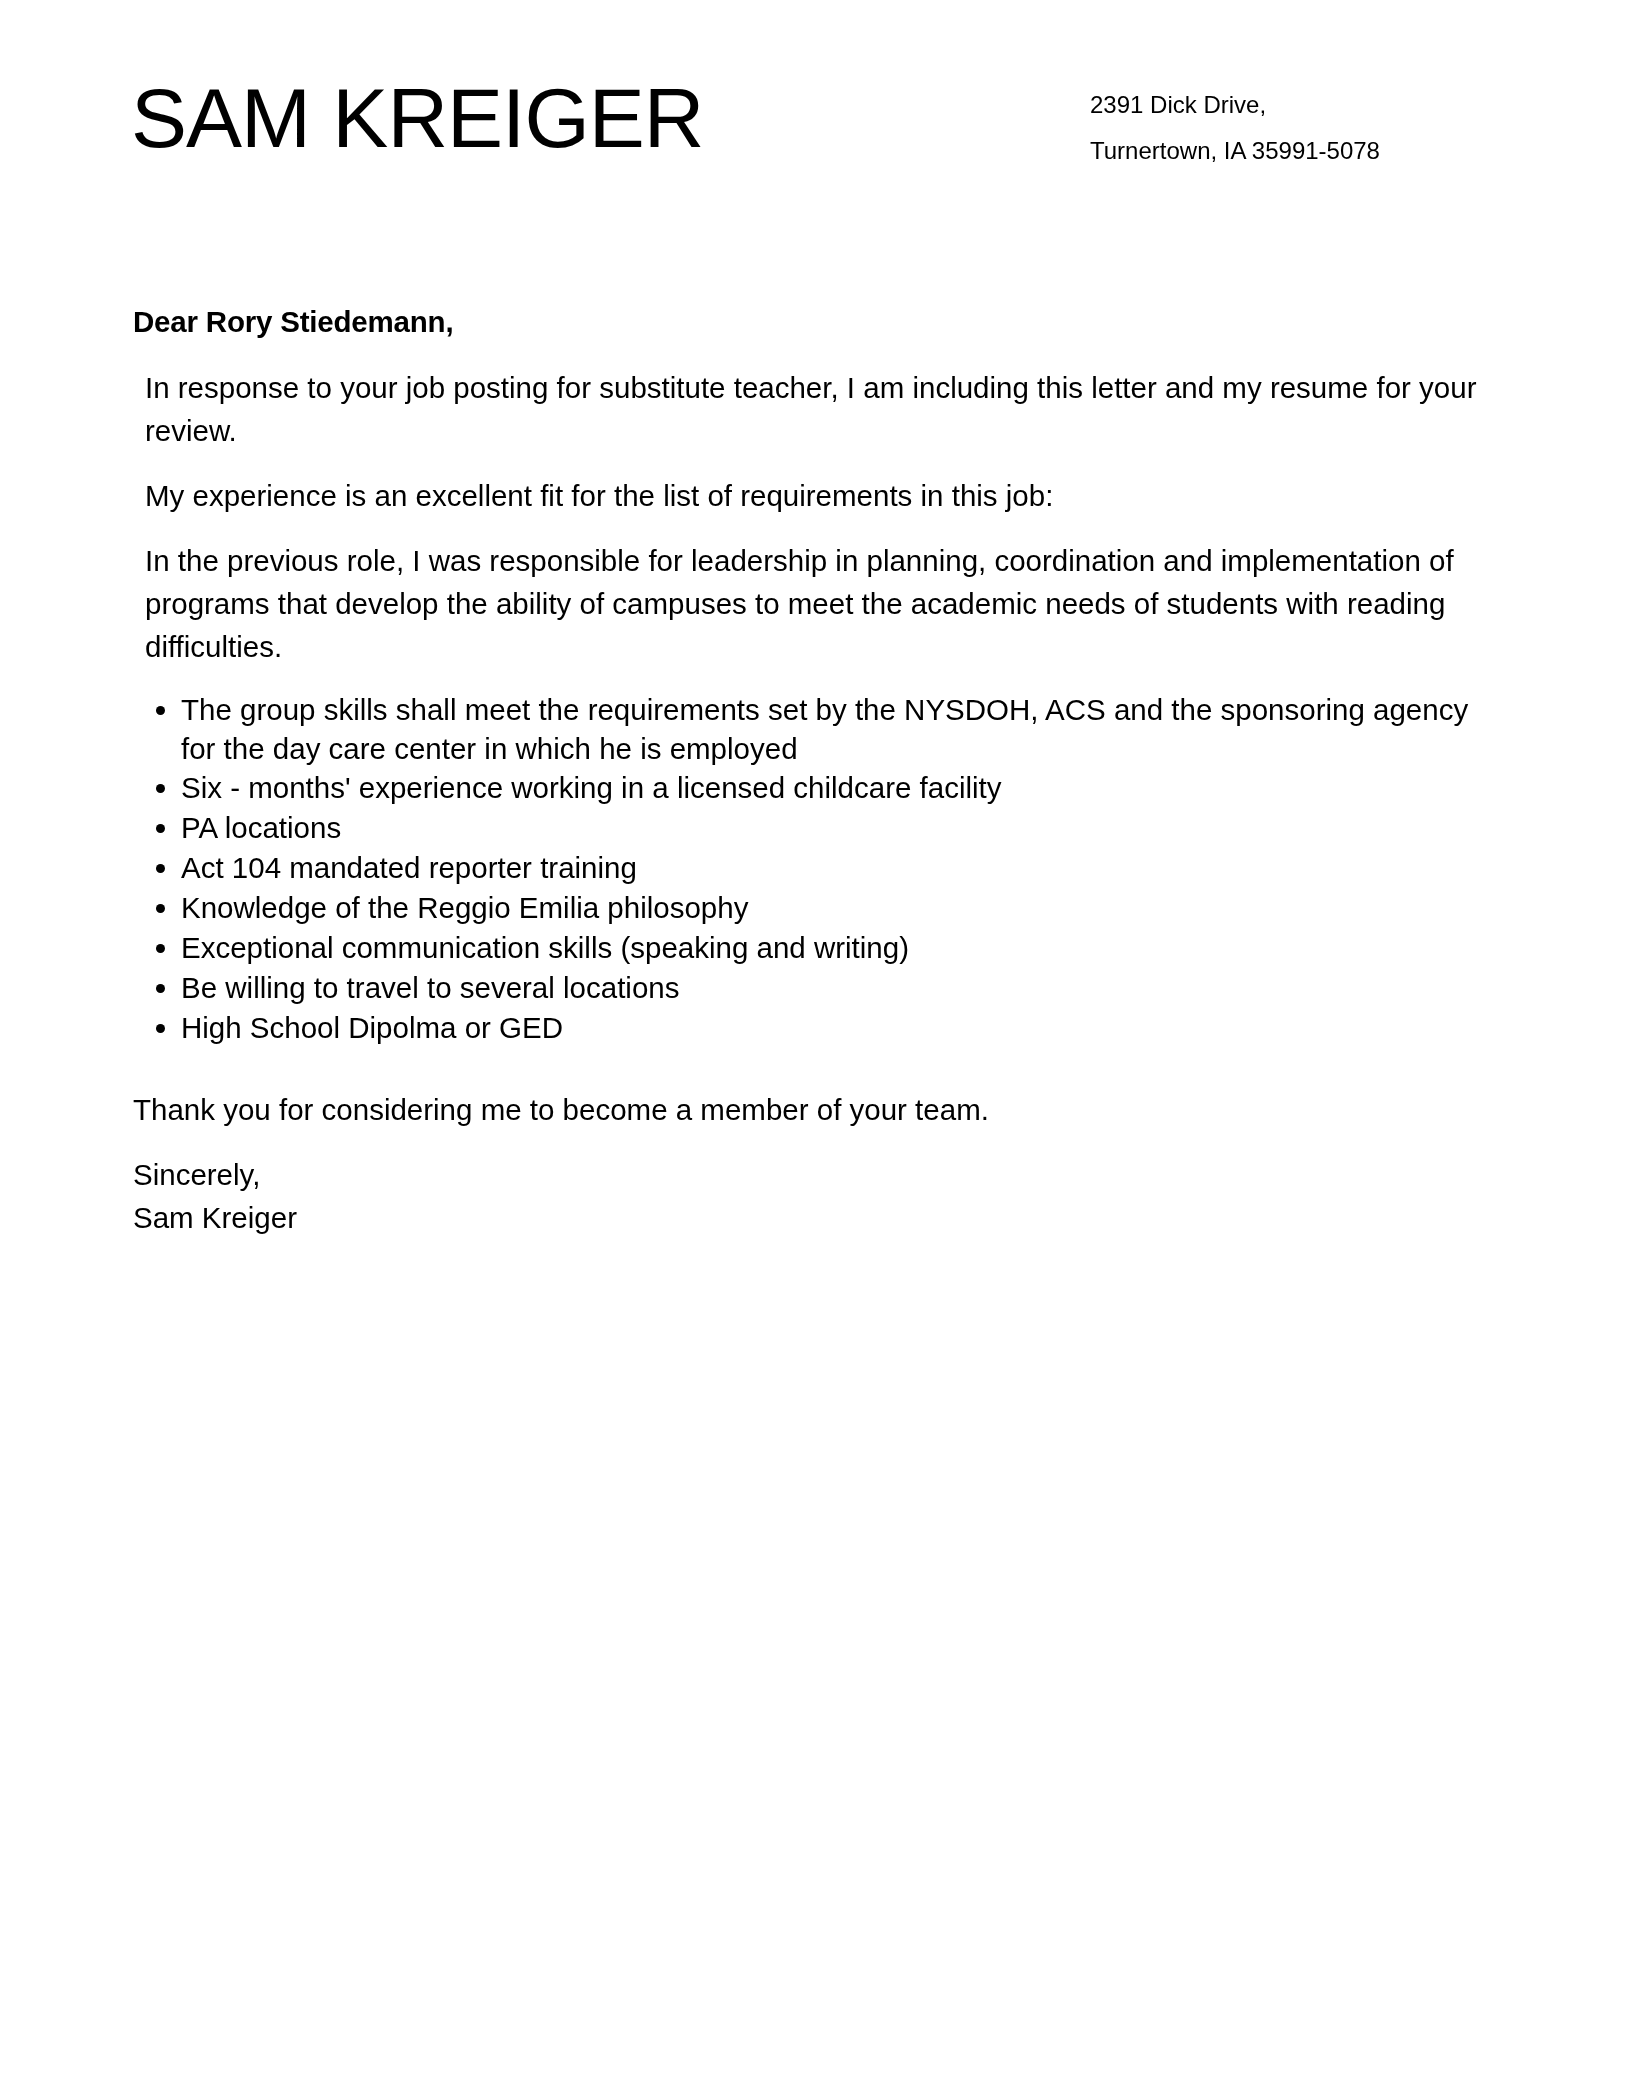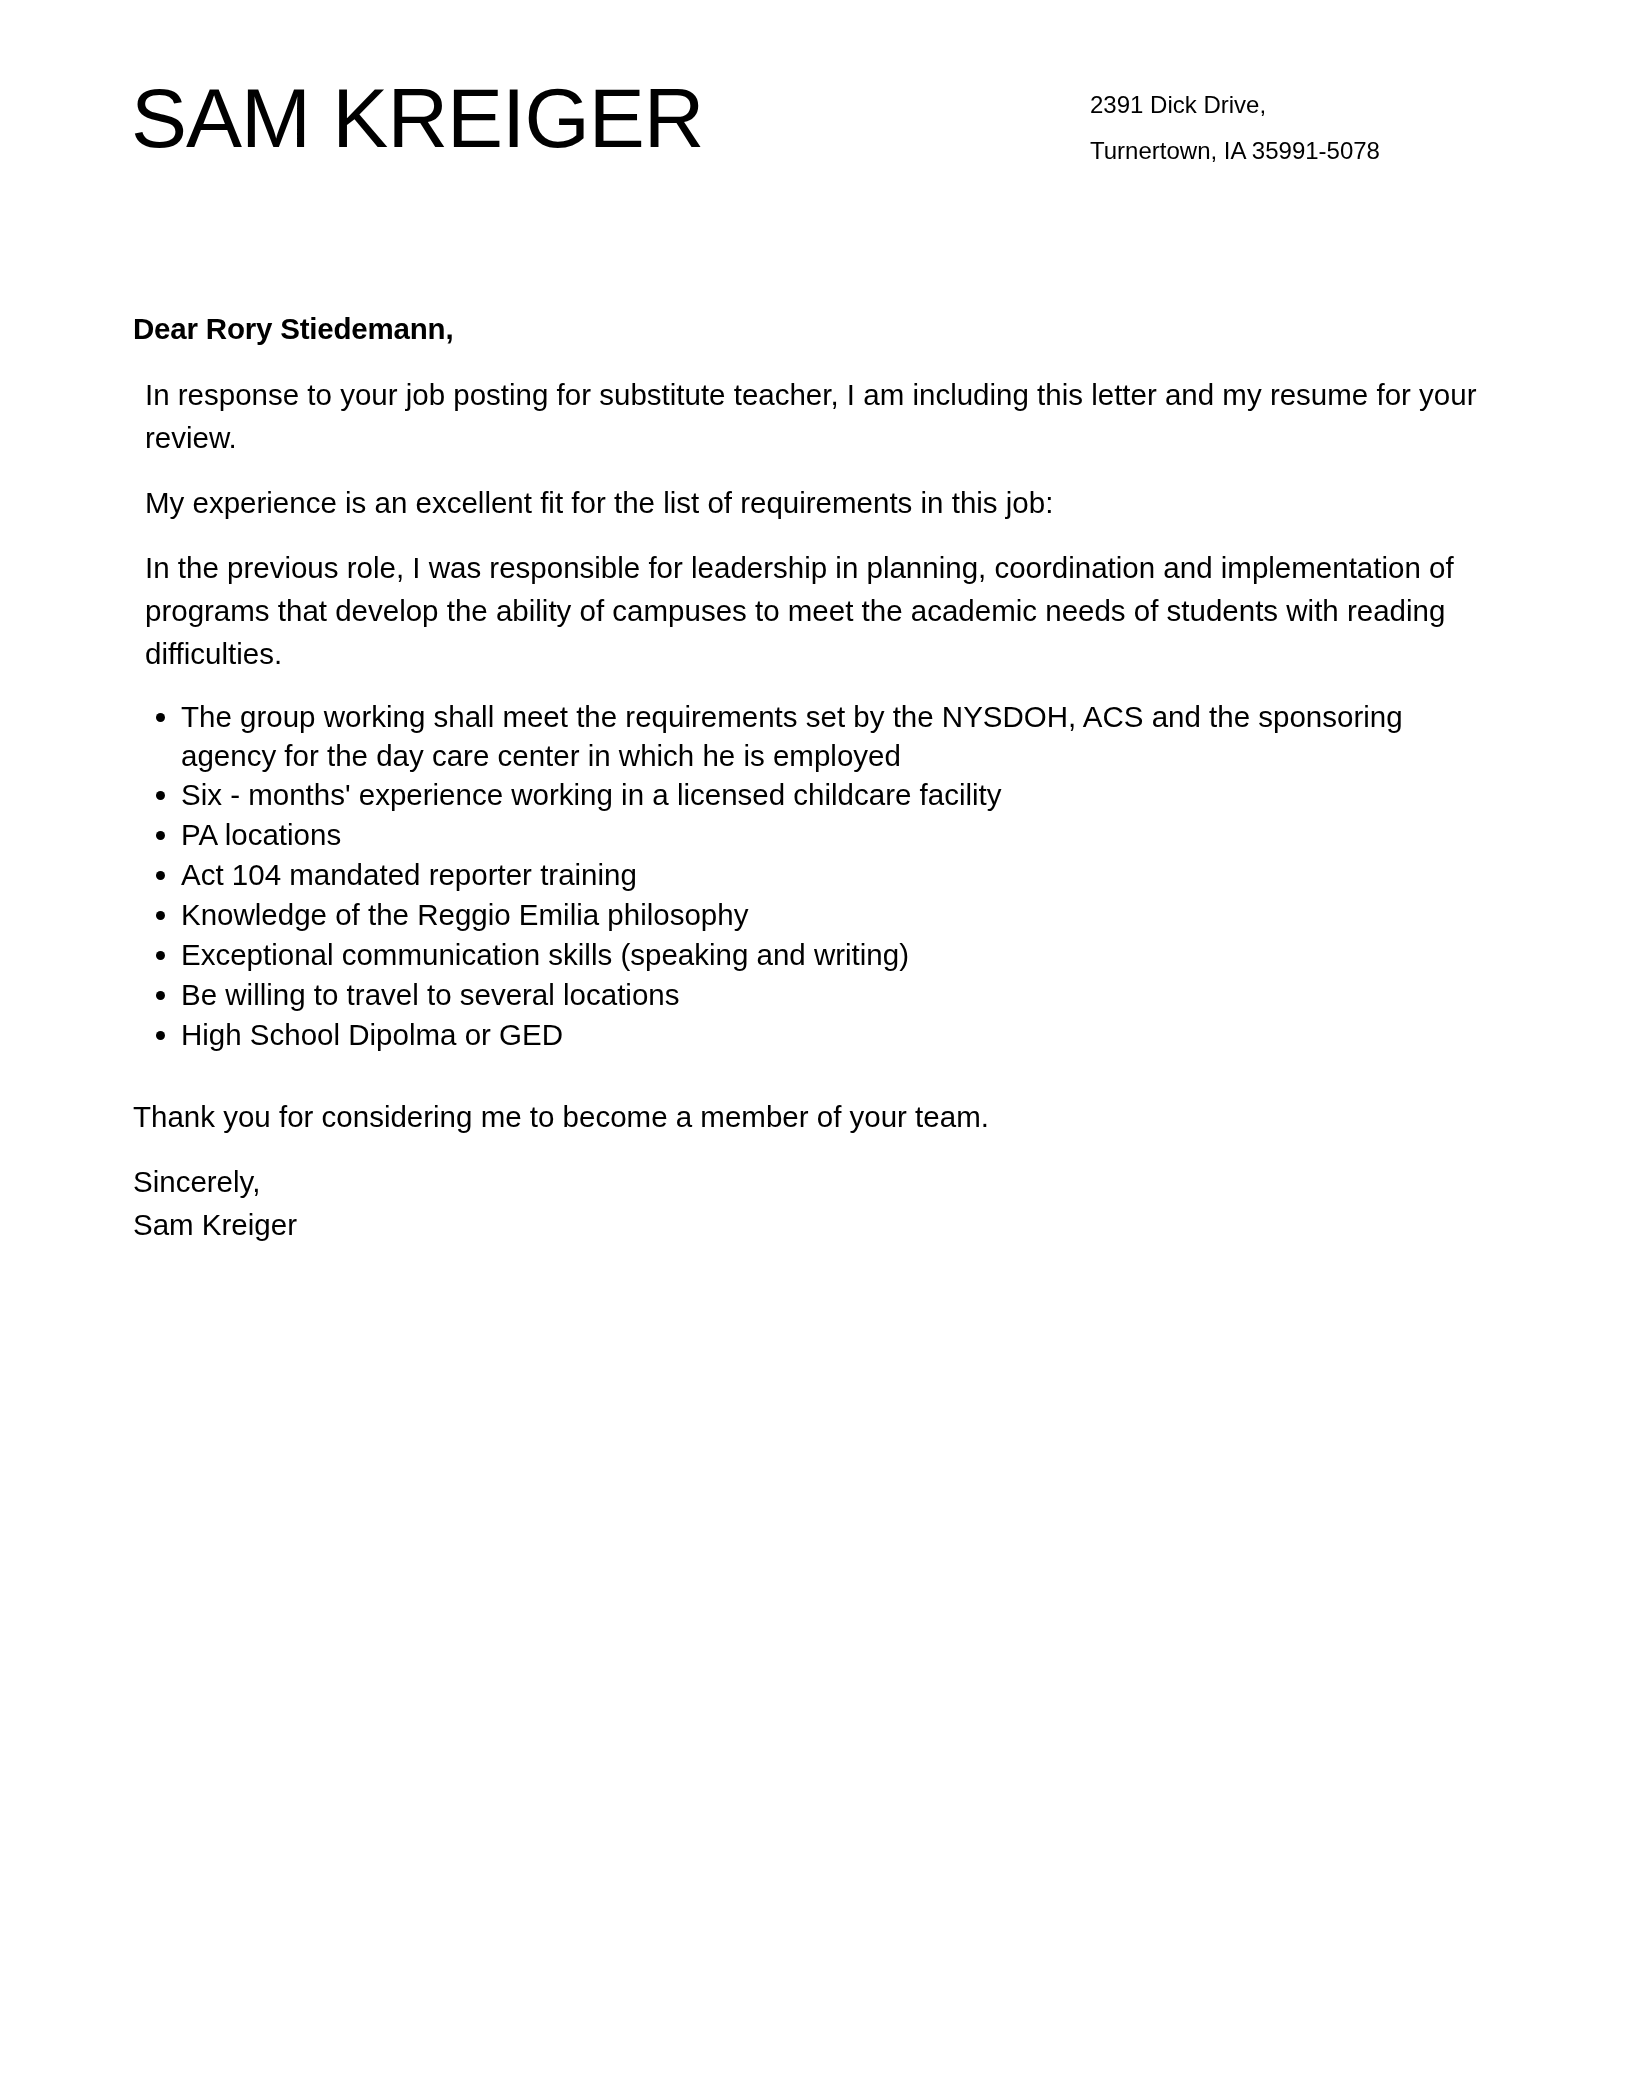--- a/index.html
+++ b/index.html
@@ -11,21 +11,21 @@
     position: absolute; left: 131px; top: 68px;
     font-size: 84px; line-height: 100px; letter-spacing: -1px; font-weight: 400;
     margin: 0;
   }
   .address {
     position: absolute; left: 1090px; top: 82px;
     font-size: 24px; line-height: 46px;
   }
   .address div { white-space: nowrap; }
   .body {
-    position: absolute; left: 133px; top: 307px; width: 1370px;
+    position: absolute; left: 133px; top: 300px; width: 1370px;
     font-size: 29.5px; line-height: 43px;
   }
   .salutation { font-weight: bold; margin: 0 0 23px 0; letter-spacing: -0.2px; }
   .para { margin: 0 0 22px 12px; }
   ul.reqs { margin: 0 0 40px 0; padding: 0 0 0 48px; line-height: 40px; }
   ul.reqs li { padding-left: 0; }
   ul.reqs li:first-child { line-height: 39px; }
   .thanks { font-weight: normal; margin: 0 0 22px 0; }
   .closing div { line-height: 43px; }
 </style>
@@ -38,21 +38,21 @@
   <div>2391 Dick Drive,</div>
   <div>Turnertown, IA 35991-5078</div>
 </div>
 
 <div class="body">
   <p class="salutation">Dear Rory Stiedemann,</p>
   <p class="para">In response to your job posting for substitute teacher, I am including this letter and my resume for your review.</p>
   <p class="para">My experience is an excellent fit for the list of requirements in this job:</p>
   <p class="para">In the previous role, I was responsible for leadership in planning, coordination and implementation of programs that develop the ability of campuses to meet the academic needs of students with reading difficulties.</p>
   <ul class="reqs">
-    <li>The group working shall meet the requirements set by the NYSDOH, ACS and the sponsoring agency for the day care center in which he is employed</li>
+    <li>The group skills shall meet the requirements set by the NYSDOH, ACS and the sponsoring agency for the day care center in which he is employed</li>
     <li>Six - months' experience working in a licensed childcare facility</li>
     <li>PA locations</li>
     <li>Act 104 mandated reporter training</li>
     <li>Knowledge of the Reggio Emilia philosophy</li>
     <li>Exceptional communication skills (speaking and writing)</li>
     <li>Be willing to travel to several locations</li>
     <li>High School Dipolma or GED</li>
   </ul>
   <p class="thanks">Thank you for considering me to become a member of your team.</p>
   <div class="closing">

